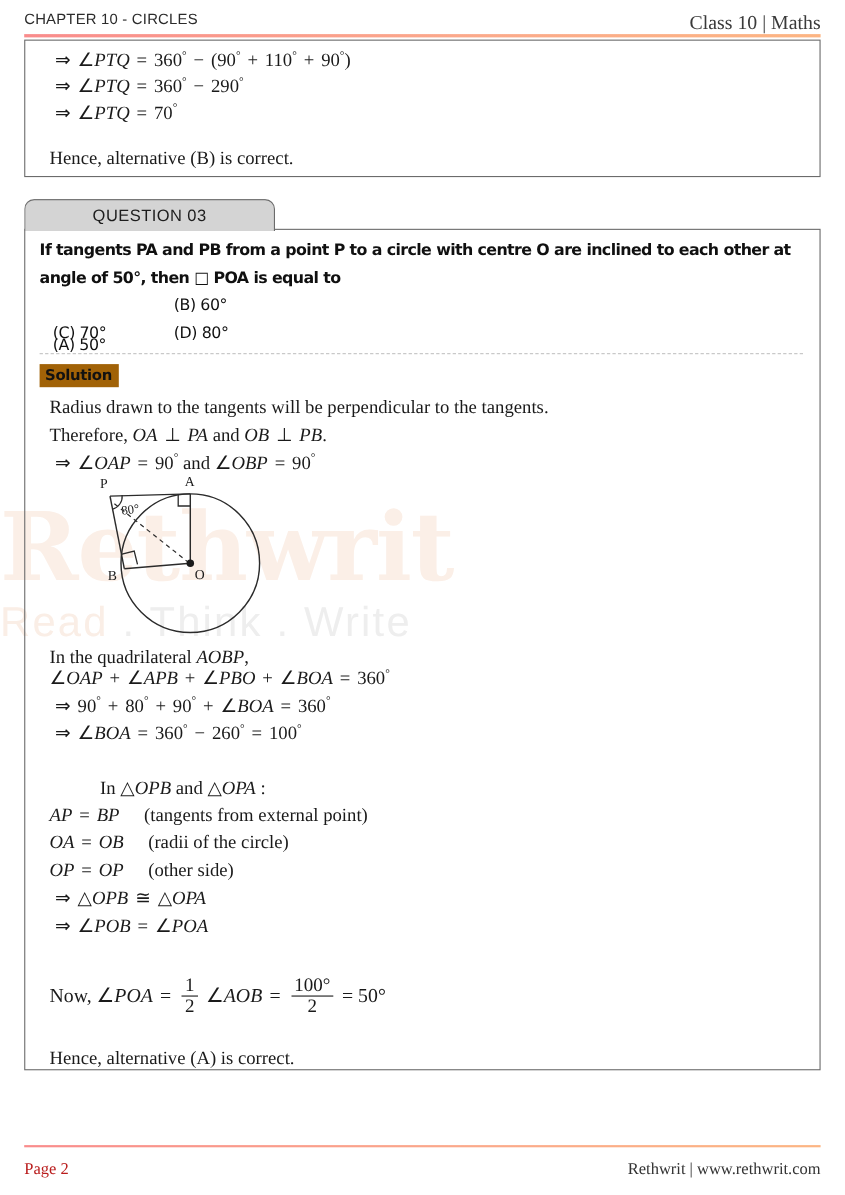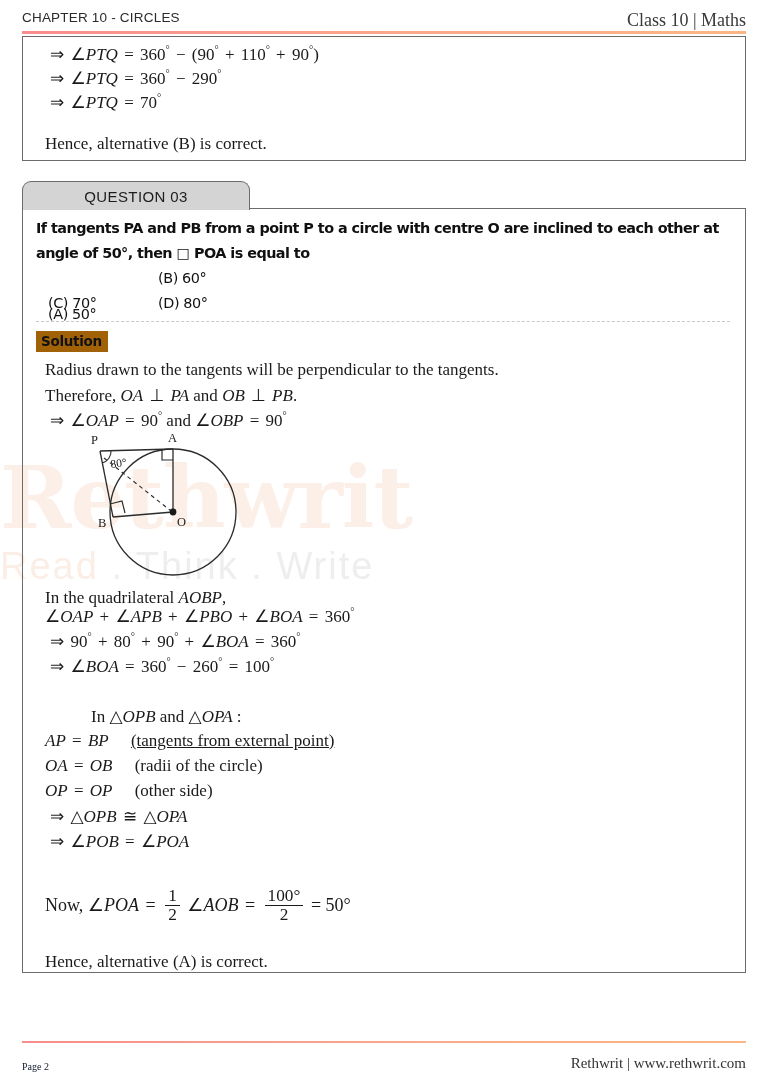--- a/index.html
+++ b/index.html
@@ -58,22 +58,22 @@
     bottom: 43px;
     left: 22px;
     width: 724px;
     height: 2.5px;
     background: linear-gradient(to right, #f98c8c 0%, #fba98b 55%, #fcb583 100%);
   }
   .footer-left {
     position: absolute;
     bottom: 14px;
     left: 22px;
-    font-size: 10px;
-    color: #0f172a;
+    font-size: 15px;
+    color: #b91c1c;
     white-space: nowrap;
     margin-top: 20px;
   }
   .footer-right {
     position: absolute;
     bottom: 14px;
     right: 22px;
     font-size: 15px;
     color: #333333;
     white-space: nowrap;
@@ -347,21 +347,21 @@
 </div>
 <div class="mrow" style="left:48px; top:656px;">
   <span class="op">⇒</span> ∠<span class="mi">BOA</span> <span class="op">=</span> 360<span class="deg">°</span> <span class="op">−</span> 260<span class="deg">°</span> <span class="op">=</span> 100<span class="deg">°</span>
 </div>
 
 <div class="mrow" style="left:45px; top:706px;margin-left:46px;">
   In △<span class="mi">OPB</span> and △<span class="mi">OPA</span> :
 </div>
 <div class="mrow" style="left:45px; top:731px;">
   <span class="mi">AP</span> <span class="op">=</span> <span class="mi">BP</span>
-  <span class="txt" style="padding-left:18px;text-decoration:underline;">(tangents from external point)</span>
+  <span class="txt" style="padding-left:18px;">(tangents from external point)</span>
 </div>
 <div class="mrow" style="left:45px; top:756px;">
   <span class="mi">OA</span> <span class="op">=</span> <span class="mi">OB</span>
   <span class="txt" style="padding-left:18px;">(radii of the circle)</span>
 </div>
 <div class="mrow" style="left:45px; top:781px;">
   <span class="mi">OP</span> <span class="op">=</span> <span class="mi">OP</span>
   <span class="txt" style="padding-left:18px;">(other side)</span>
 </div>
 <div class="mrow" style="left:48px; top:806px;">

